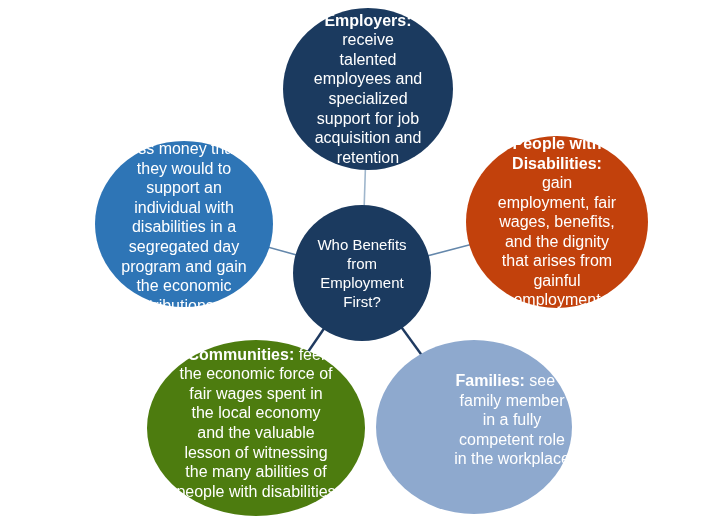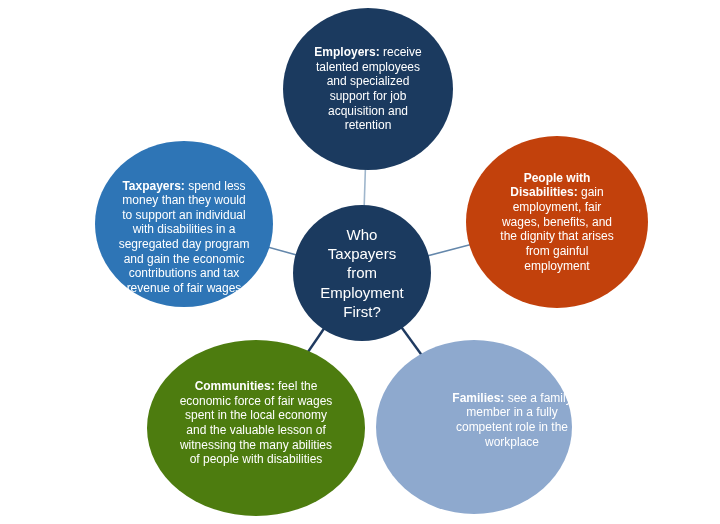--- a/index.html
+++ b/index.html
@@ -18,21 +18,21 @@
     position:absolute;left:0;top:0;
   }
   .node{
     position:absolute;
     border-radius:50%;
     display:flex;
     align-items:center;
     justify-content:center;
     text-align:center;
     color:#ffffff;
-    font-size:12px;
+    font-size:16px;
     line-height:1.22;
   }
   .node-text b{font-weight:700;}
   #n-employers   {left:283px;top:8px;  width:170px;height:162px;}
   #n-employers   .node-text{width:112px;}
   #n-taxpayers   {left:95px; top:141px;width:178px;height:166px;}
   #n-taxpayers   .node-text{width:132px;margin-top:26px;}
   #n-people      {left:466px;top:136px;width:182px;height:172px;}
   #n-people      .node-text{width:120px;}
   #n-communities {left:147px;top:340px;width:218px;height:176px;}
@@ -84,16 +84,16 @@
   </div>
 
   <div class="node" id="n-families" style="background: rgb(142, 169, 206); color: rgb(255, 255, 255);">
     <div class="node-text">
       <b>Families:</b>
       <span>see a family member in a fully competent role in the workplace</span>
     </div>
   </div>
 
   <div class="node" id="n-center" style="background: rgb(27, 58, 95); color: rgb(255, 255, 255);">
-    <div class="node-text">Who Taxpayers from Employment First?</div>
+    <div class="node-text">Who Benefits from Employment First?</div>
   </div>
 
 </div>
 
 </body></html>

